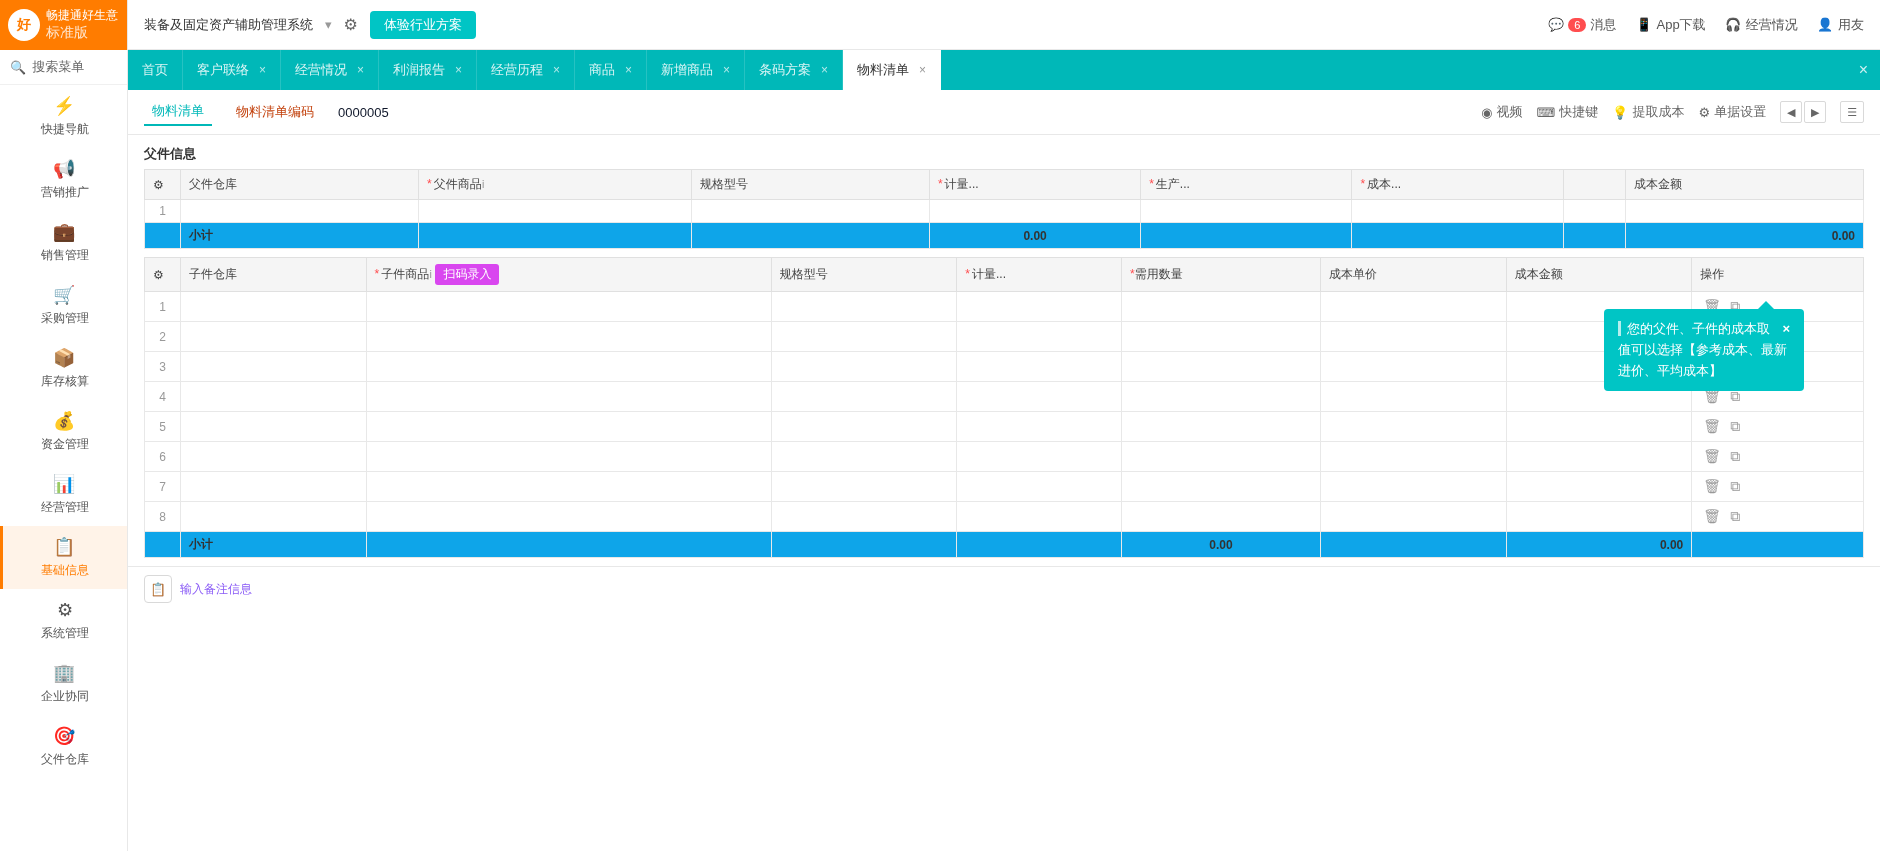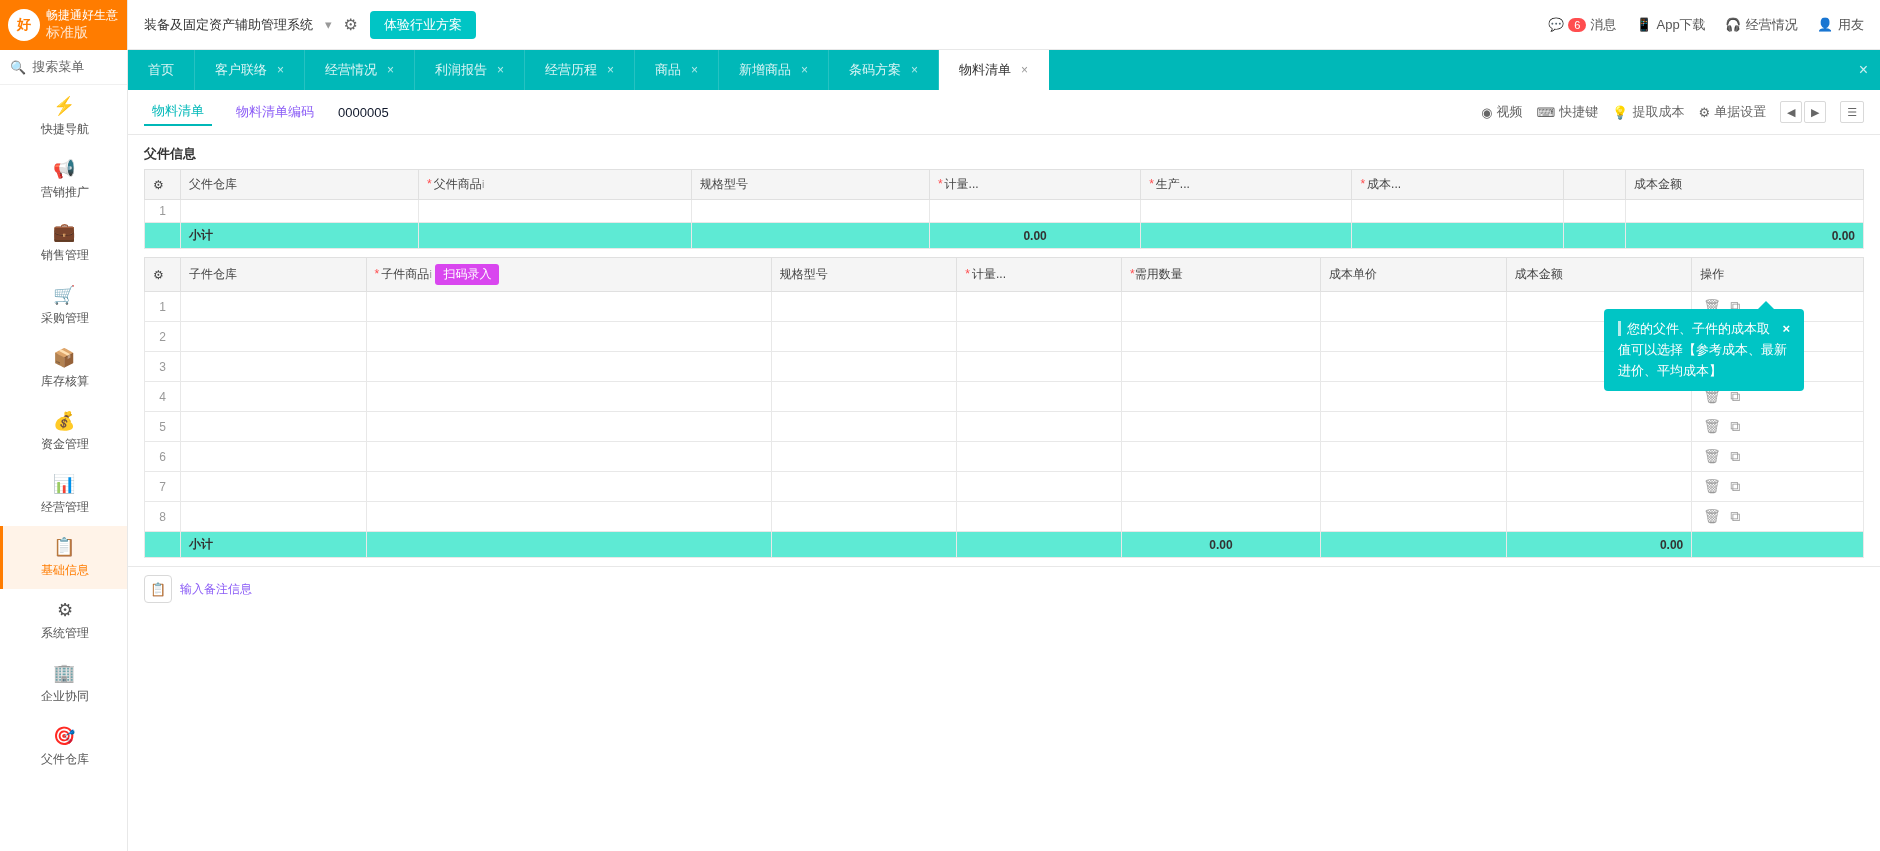--- a/index.html
+++ b/index.html
@@ -134,21 +134,21 @@
     .nav-tabs {
       background: #00b8b8;
       display: flex;
       align-items: center;
       height: 40px;
       flex-shrink: 0;
       overflow-x: auto;
     }
     .nav-tab {
       color: rgba(255,255,255,0.85);
-      padding: 0 20px;
+      padding: 0 14px;
       height: 40px;
       display: flex;
       align-items: center;
       gap: 6px;
       cursor: pointer;
       white-space: nowrap;
       font-size: 13px;
       border-right: 1px solid rgba(255,255,255,0.15);
     }
     .nav-tab.active { background: #fff; color: #333; }
@@ -173,21 +173,21 @@
     .sub-header {
       display: flex;
       align-items: center;
       padding: 8px 16px;
       border-bottom: 1px solid #e8e8e8;
       gap: 16px;
       flex-shrink: 0;
     }
     .sub-tab {
       font-size: 13px;
-      color: #8b5cf6;
+      color: #c2410c;
       cursor: pointer;
       padding: 4px 8px;
     }
     .sub-tab.active { color: #00b8b8; border-bottom: 2px solid #00b8b8; }
     .sub-header-num {
       font-size: 13px;
       color: #0f172a;
     }
     .sub-header-right {
       margin-left: auto;
@@ -234,21 +234,21 @@
       border: 1px solid #e8e8e8;
       padding: 4px 8px;
       color: #333;
     }
     .data-table .row-num {
       color: #999;
       text-align: center;
       width: 32px;
     }
     .data-table .subtotal-row td {
-      background: #5eead4;
+      background: #0ea5e9;
       font-weight: bold;
       color: #333;
     }
     .col-required::before {
       content: '*';
       color: #ff4d4f;
       margin-right: 2px;
     }
     .settings-col {
       width: 36px;

